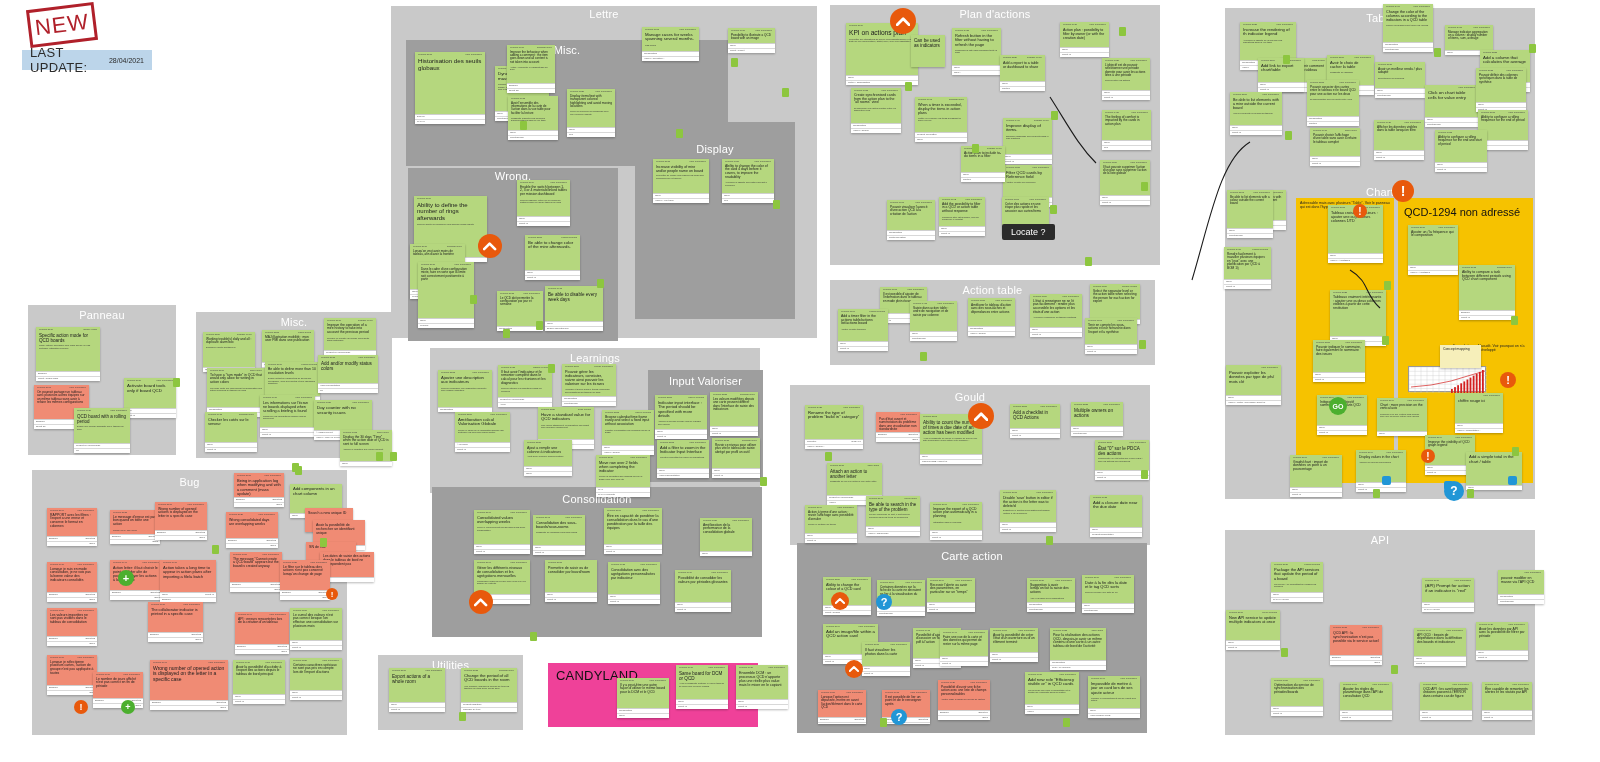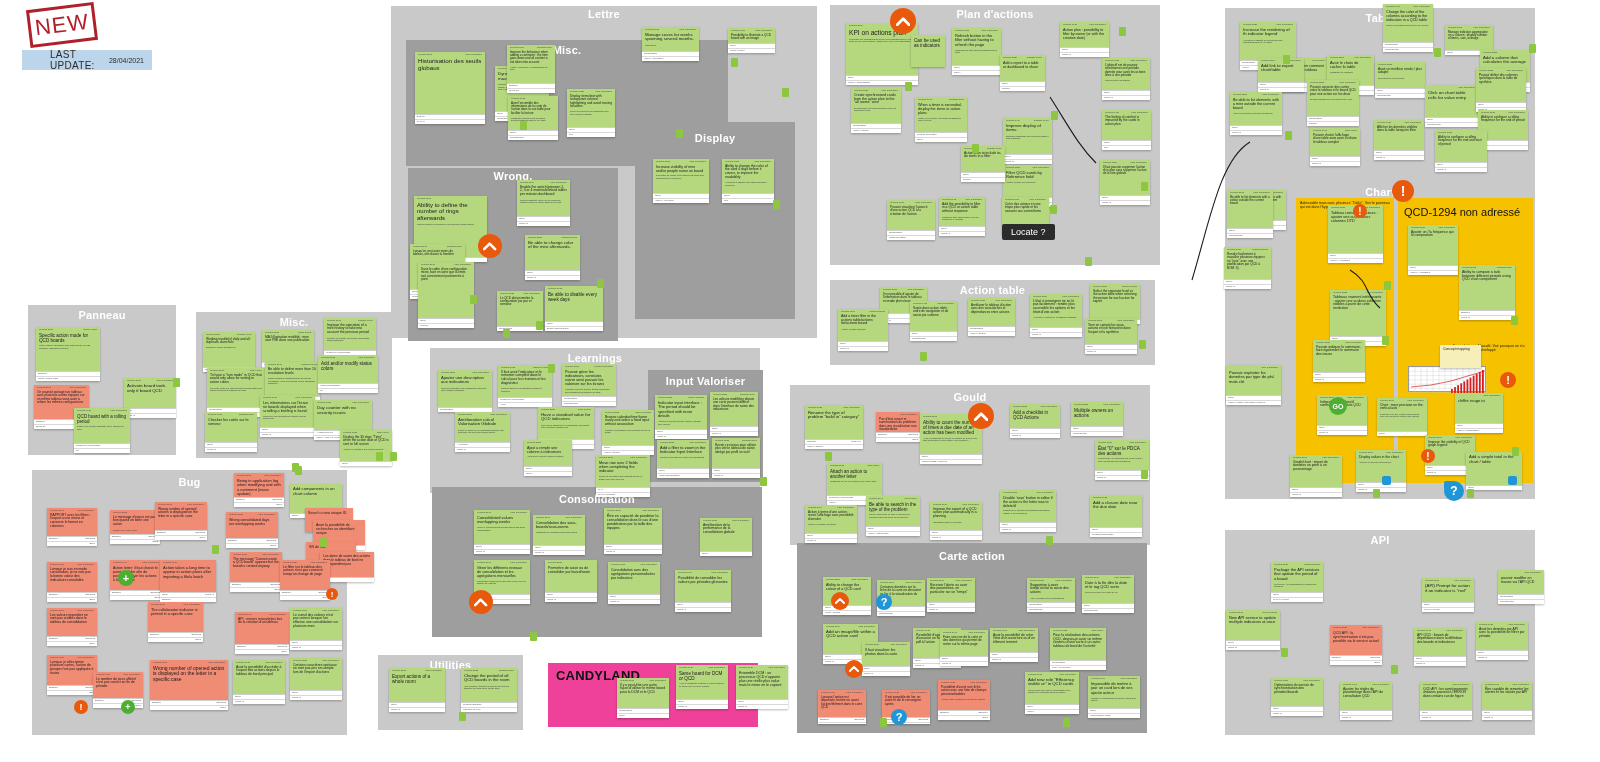--- a/index.html
+++ b/index.html
@@ -6,32 +6,32 @@
   html,body { width:1600px; height:762px; background:#ffffff; overflow:hidden;
               font-family:"Liberation Sans", sans-serif; }
   #board { position:relative; width:1600px; height:762px; }
 
   
   .new-stamp{ position:absolute; border:3px solid #b0202a; background:#fff;
     transform:rotate(-7deg); display:flex; align-items:center; justify-content:center;
     color:#b0202a; font-size:22px; letter-spacing:1px; font-family:"Liberation Sans",sans-serif;}
   .lastupdate{ position:absolute; background:#bcd5ea; display:flex; align-items:center;
     padding:0 8px; gap:14px; }
-  .lu-label{ font-size:10px; color:#2b2b2b; letter-spacing:.3px;margin-left:20px; }
+  .lu-label{ font-size:13px; color:#2b2b2b; letter-spacing:.3px; }
   .lu-date{ font-size:7px; color:#2b2b2b; }
   .crit-list{ position:absolute; font-size:10.5px; font-weight:bold; color:#111;
     line-height:1.42; white-space:pre; }
 
   
   .group{ position:absolute; background:#c9c9c9; }
   .group.dark{ background:#9e9e9e; }
   .group.yellow{ background:#f6c200; }
   .group.pink{ background:#ef4199; }
   .gtitle{ position:absolute; left:0; right:0; text-align:center; color:#ffffff;
-    font-size:11px; font-weight:700; letter-spacing:.2px; }
+    font-size:11px; font-weight:400; letter-spacing:.2px; }
   .gtitle.black-t{ color:#111; font-size:13px; }
   .gtitle.left-t{ text-align:left; padding-left:8px; }
 
   
   .card{ position:absolute; background:#ffffff; box-shadow:0 1px 2px rgba(0,0,0,.28);
     overflow:hidden; display:flex; flex-direction:column; }
   .card .top{ background:#b5d77e; padding:2px 3px 3px 3px; flex:1 1 auto; overflow:hidden; }
   .card.red .top{ background:#f08b74; }
   .card.cream .top{ background:#f6efba; }
   .meta{ display:flex; justify-content:space-between; font-size:2.4px; color:#444;
@@ -74,21 +74,21 @@
       <span class="lu-label">LAST UPDATE:</span>
       <span class="lu-date">28/04/2021</span>
     </div>
     <div class="group" style="left: 391px; top: 6px; width: 426px; height: 332px;"></div>
     <div class="gtitle" style="left: 391px; top: 8px; width: 426px;">Lettre</div>
     <div class="group dark" style="left: 406px; top: 40px; width: 322px; height: 126px;"></div>
     <div class="gtitle" style="left: 406px; top: 44px; width: 322px;">Misc.</div>
     <div class="group dark" style="left: 408px; top: 168px; width: 210px; height: 173px;"></div>
     <div class="gtitle" style="left: 408px; top: 170px; width: 210px;">Wrong.</div>
     <div class="group dark" style="left: 635px; top: 122px; width: 160px; height: 197px;"></div>
-    <div class="gtitle" style="left: 635px; top: 132px; width: 160px;">Display</div>
+    <div class="gtitle" style="left: 635px; top: 143px; width: 160px;">Display</div>
     <div class="group" style="left: 830px; top: 5px; width: 330px; height: 260px;"></div>
     <div class="gtitle" style="left: 830px; top: 8px; width: 330px;">Plan d'actions</div>
     <div class="group" style="left: 830px; top: 280px; width: 325px; height: 85px;"></div>
     <div class="gtitle" style="left: 830px; top: 284px; width: 325px;">Action table</div>
     <div class="group" style="left: 1225px; top: 8px; width: 310px; height: 180px;"></div>
     <div class="gtitle" style="left: 1225px; top: 12px; width: 310px;">Table</div>
     <div class="group" style="left: 1225px; top: 182px; width: 310px; height: 317px;"></div>
     <div class="gtitle" style="left: 1225px; top: 186px; width: 310px;">Chart</div>
     <div class="group" style="left: 28px; top: 305px; width: 148px; height: 150px;"></div>
     <div class="gtitle" style="left: 28px; top: 309px; width: 148px;">Panneau</div>

